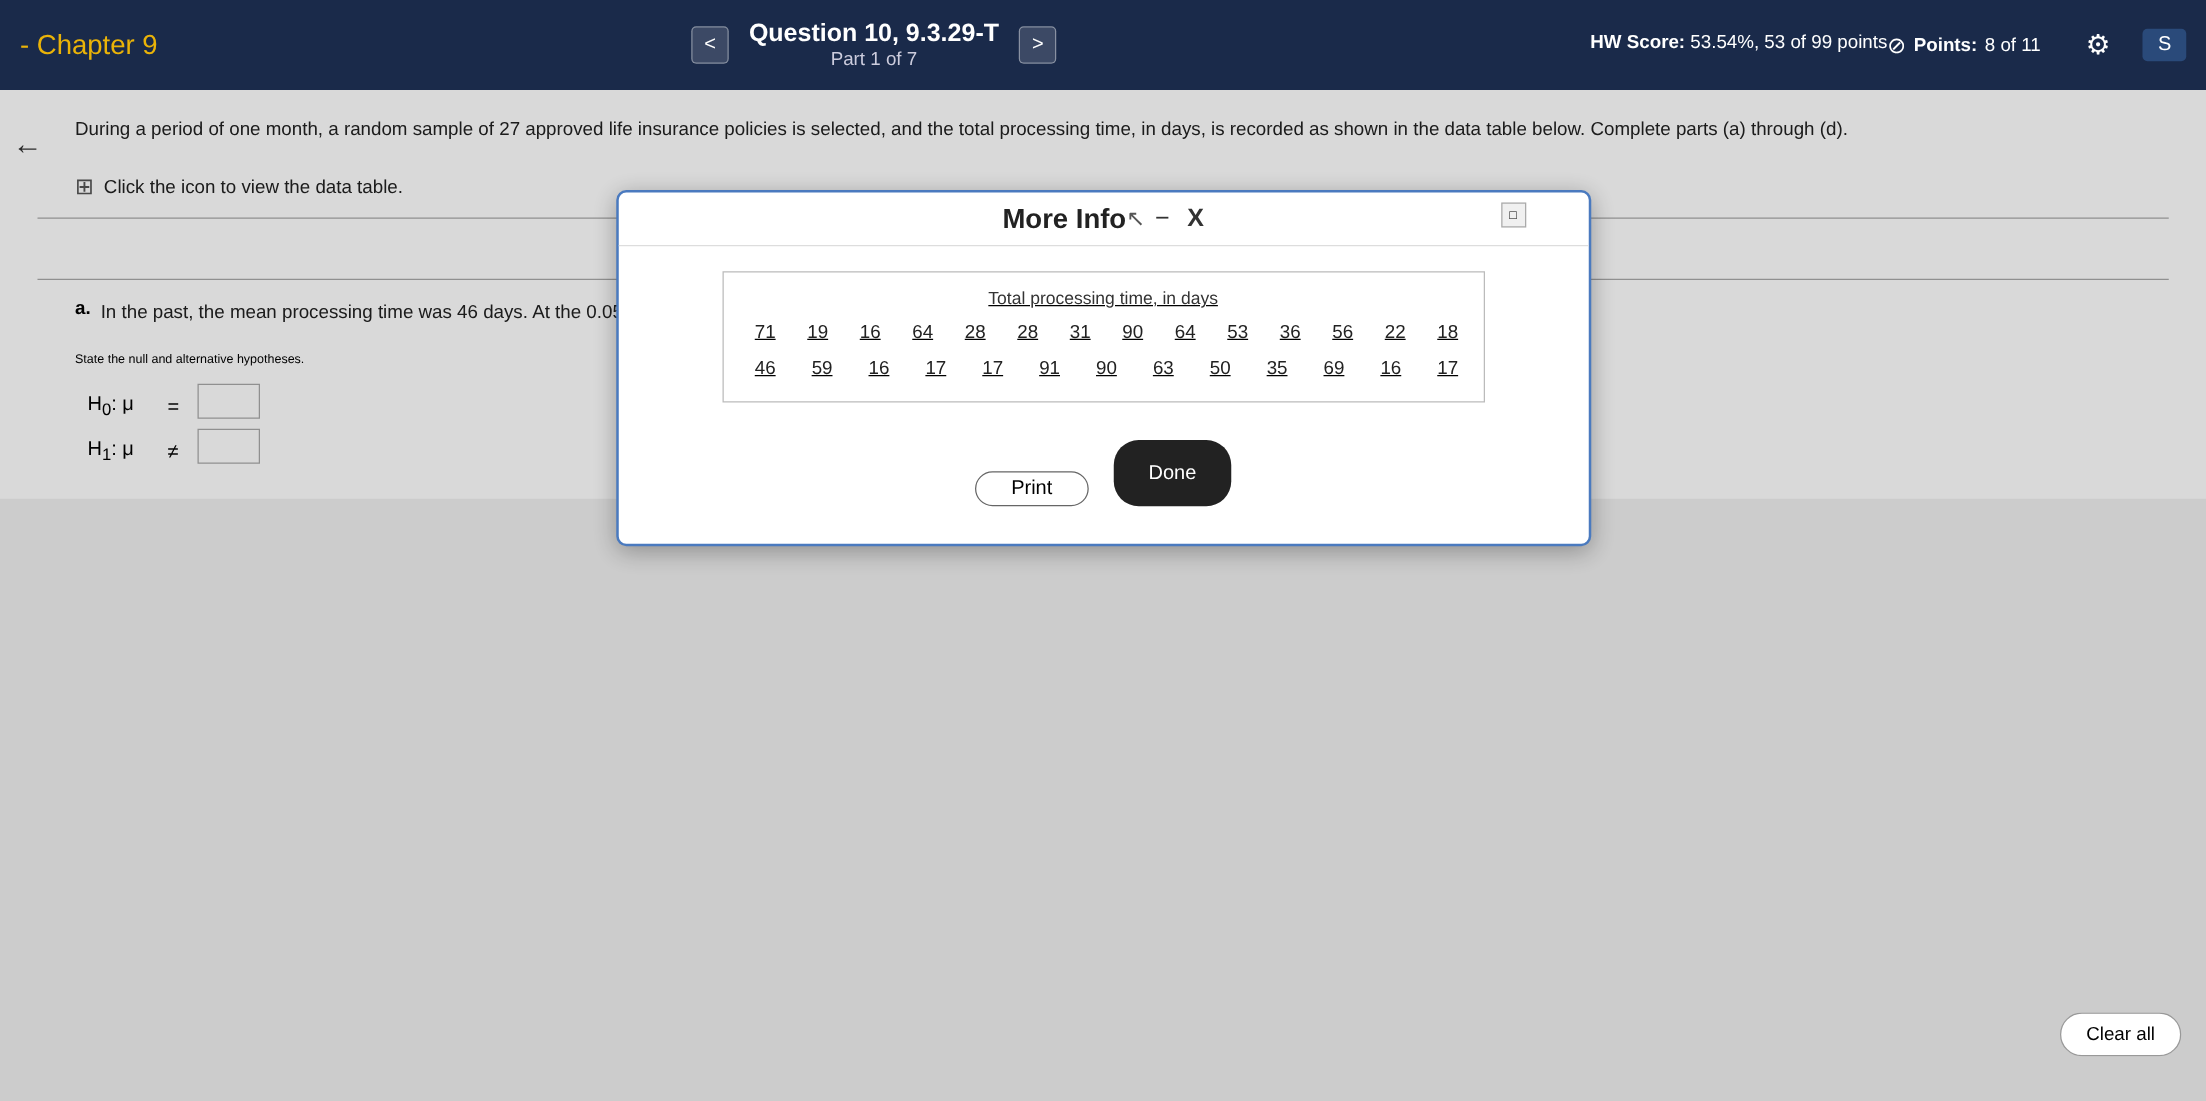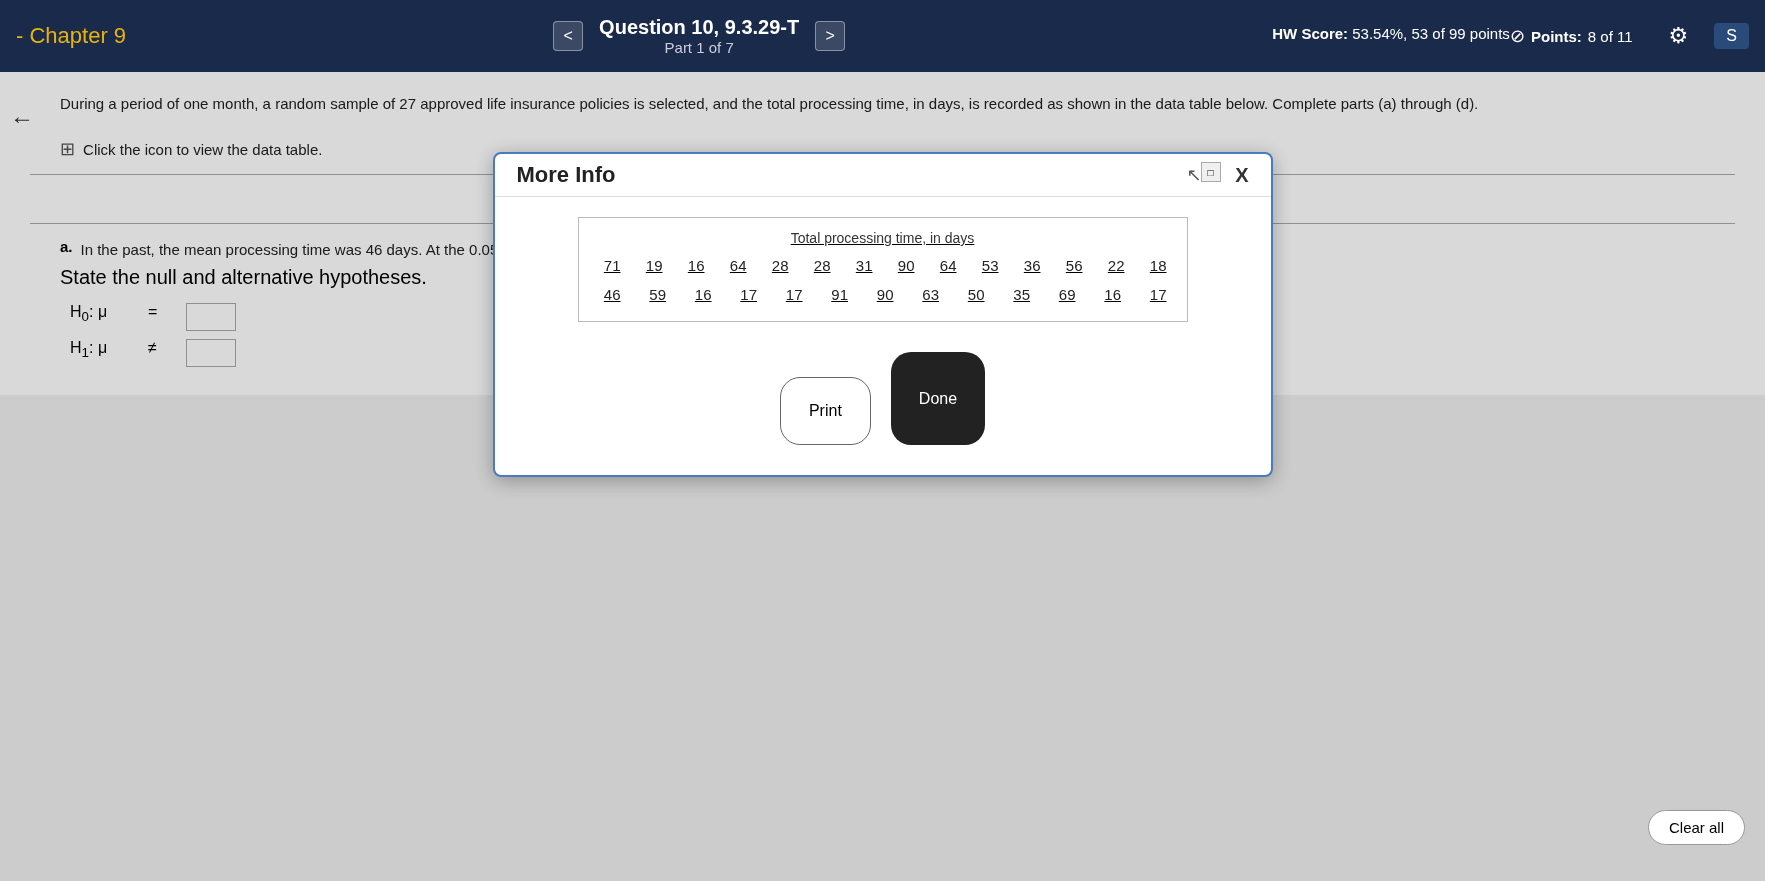--- a/index.html
+++ b/index.html
@@ -61,21 +61,21 @@
       font-size: 12px;
       color: #666;
       background: #f8f8f8;
     }
 
     
     .part-a { margin-left: 30px; margin-top: 10px; }
     .part-a-label { font-size: 15px; font-weight: bold; margin-bottom: 6px; }
     .part-a-text { font-size: 15px; color: #222; line-height: 1.6; }
     .hypothesis-section { margin-top: 14px; margin-left: 10px; }
-    .hyp-row { display: flex; align-items: flex-start; gap: 18px; margin-bottom: 8px; font-size: 16px; }
+    .hyp-row { display: flex; align-items: flex-end; gap: 4px; margin-bottom: 8px; font-size: 16px; }
     .hyp-label { font-size: 16px; min-width: 60px; }
     .hyp-symbol { font-size: 16px; min-width: 20px; }
     .hyp-input {
       border: 1px solid #aaa;
       width: 50px;
       height: 28px;
       text-align: center;
       font-size: 15px;
     }
 
@@ -95,41 +95,41 @@
       background: white;
       border: 2px solid #4a7abf;
       border-radius: 8px;
       width: 780px;
       padding: 0;
       position: relative;
       box-shadow: 0 4px 20px rgba(0,0,0,0.3);
     }
     .modal-titlebar {
       display: flex;
-      justify-content: space-between;
+      justify-content: center;
       align-items: center;
       padding: 8px 22px;
       border-bottom: 1px solid #ddd;
     }
     .modal-title { font-size: 22px; font-weight: bold; color: #222; }
     .modal-controls { display: flex; gap: 14px; align-items: center; }
     .modal-min { font-size: 20px; cursor: pointer; color: #333; }
     .modal-close { font-size: 20px; cursor: pointer; color: #333; font-weight: bold; }
     .modal-body { padding: 20px 30px 30px 30px; }
     .data-table-title { font-size: 14px; color: #333; margin-bottom: 6px; text-align: center; }
     .data-rows { font-size: 15px; color: #222; line-height: 1.9; }
     .data-row { display: flex; gap: 20px; justify-content: space-between; }
     .data-cell { min-width: 22px; text-align: right; }
 
     .modal-footer { display: flex; justify-content: center; gap: 20px; margin-top: 30px; }
     .btn-print {
       border: 1.5px solid #666;
       background: white;
       border-radius: 20px;
-      padding: 24px 28px;
+      padding: 4px 28px;
       font-size: 16px;
       cursor: pointer;
       margin-top: 25px;
     }
     .btn-done {
       background: #222;
       color: white;
       border: none;
       border-radius: 20px;
       padding: 8px 28px;
@@ -211,21 +211,21 @@
   </div>
 
   <hr class="divider">
 
   <div class="part-a">
     <div style="display:flex; gap:8px; flex-wrap: wrap;">
       <span class="part-a-label">a.</span>
       <span class="part-a-text">In the past, the mean processing time was 46 days. At the 0.05 level of significance, is there evidence that the mean processing time has changed from 46 days?</span>
     </div>
 
-    <div style="margin-top:4px; font-size:20px;">State the null and alternative hypotheses.</div>
+    <div style="margin-top:20px; font-size:10px;">State the null and alternative hypotheses.</div>
 
     <div class="hypothesis-section">
       <div class="hyp-row">
         <span class="hyp-label">H<sub>0</sub>: μ</span>
         <span class="hyp-symbol">=</span>
         <input class="hyp-input" type="text" value="" style="">
       </div>
       <div class="hyp-row">
         <span class="hyp-label">H<sub>1</sub>: μ</span>
         <span class="hyp-symbol">≠</span>

